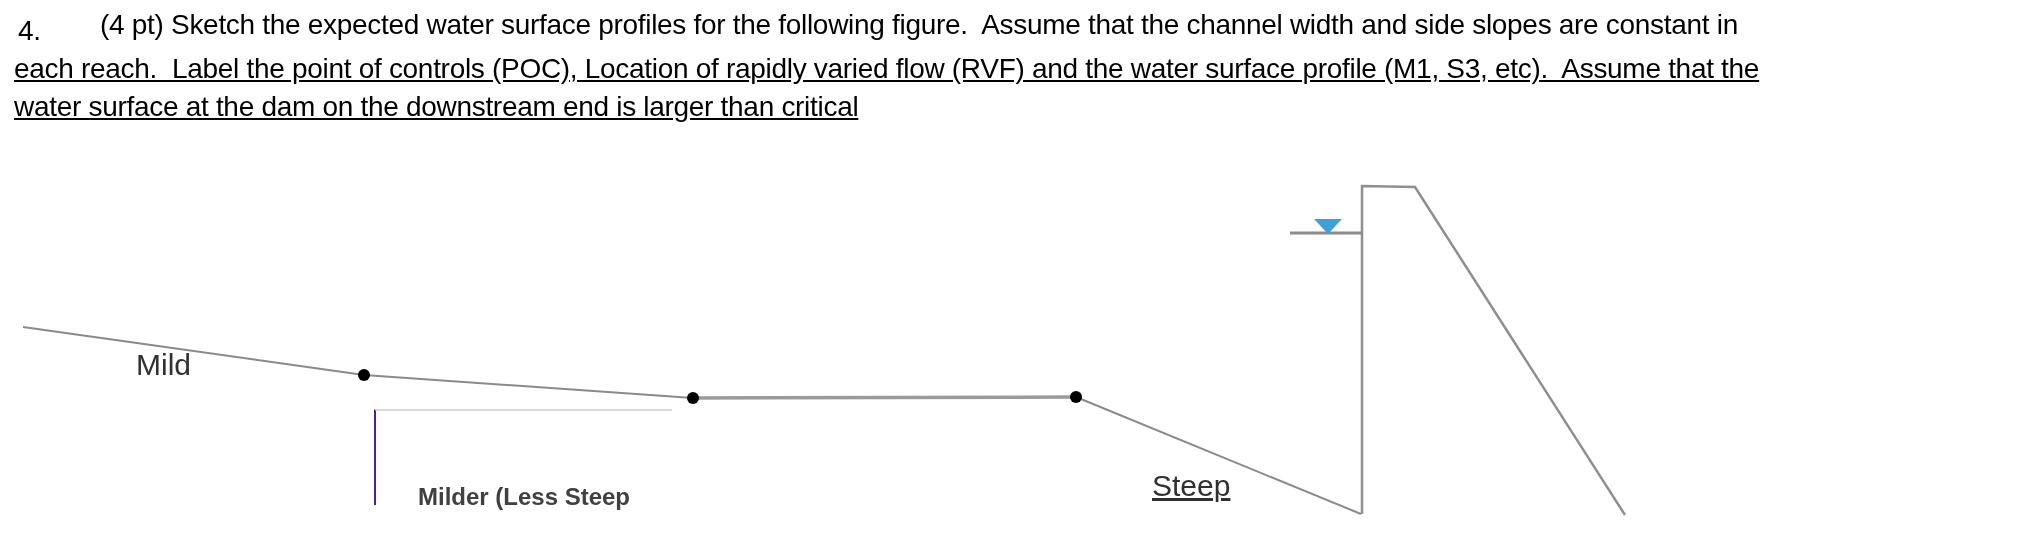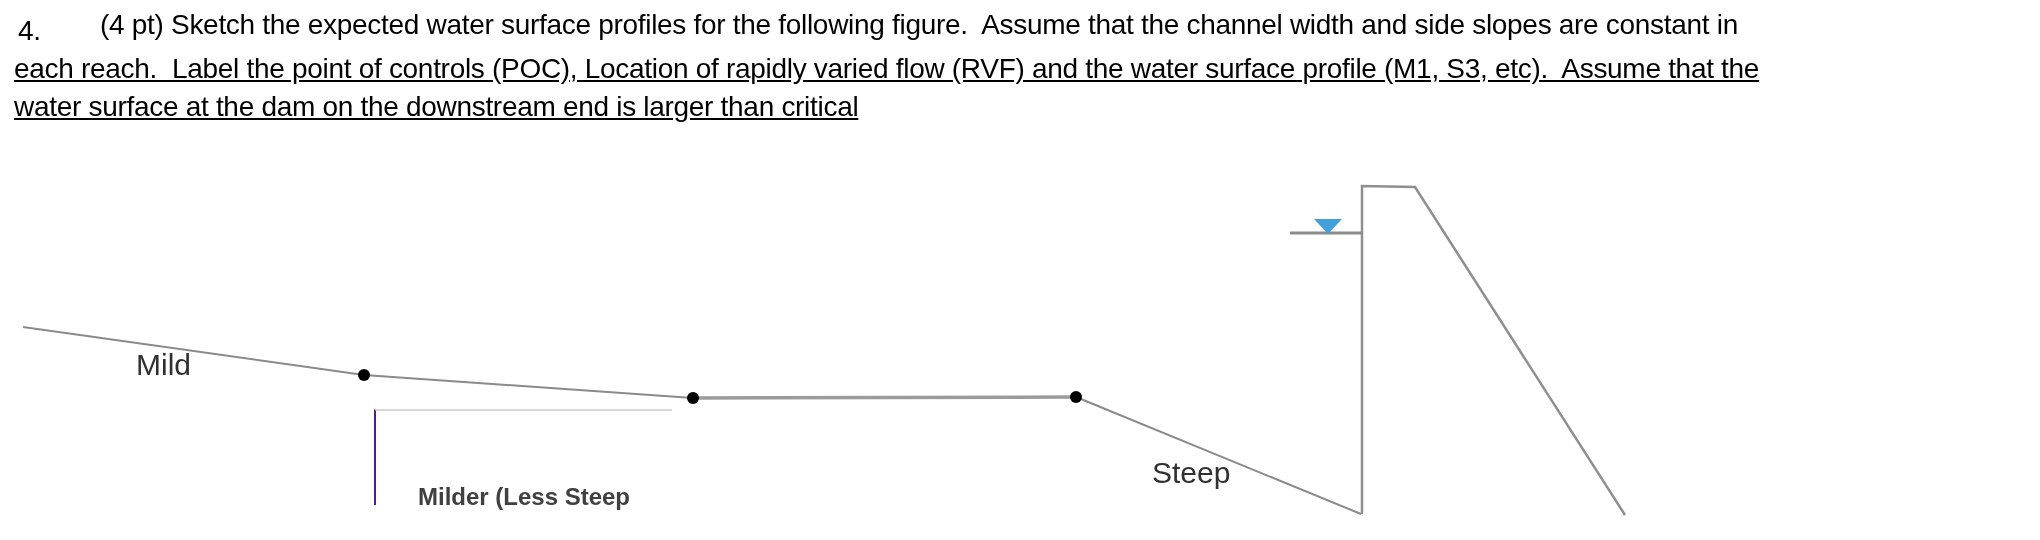--- a/index.html
+++ b/index.html
@@ -30,21 +30,21 @@
   .fig-svg { position: absolute; left: 0; top: 0; width: 2040px; height: 540px; }
 
   .fig-label {
     position: absolute;
     color: #303030;
     font-size: 30px;
     white-space: pre;
   }
   #lbl-mild       { left: 136px;  top: 348px; }
   #lbl-horizontal { left: 810px;  top: 431px; }
-  #lbl-steep      { left: 1152px; top: 456px; }
+  #lbl-steep      { left: 1152px; top: 469px; text-decoration: underline; }
 
   .milder-box {
     position: absolute;
     left: 374px;
     top: 409px;
     width: 298px;
     height: 96px;
     border-top: 2px solid #d9d9d9;
     border-left: 2px solid #4c1d95;
     text-align: center;

